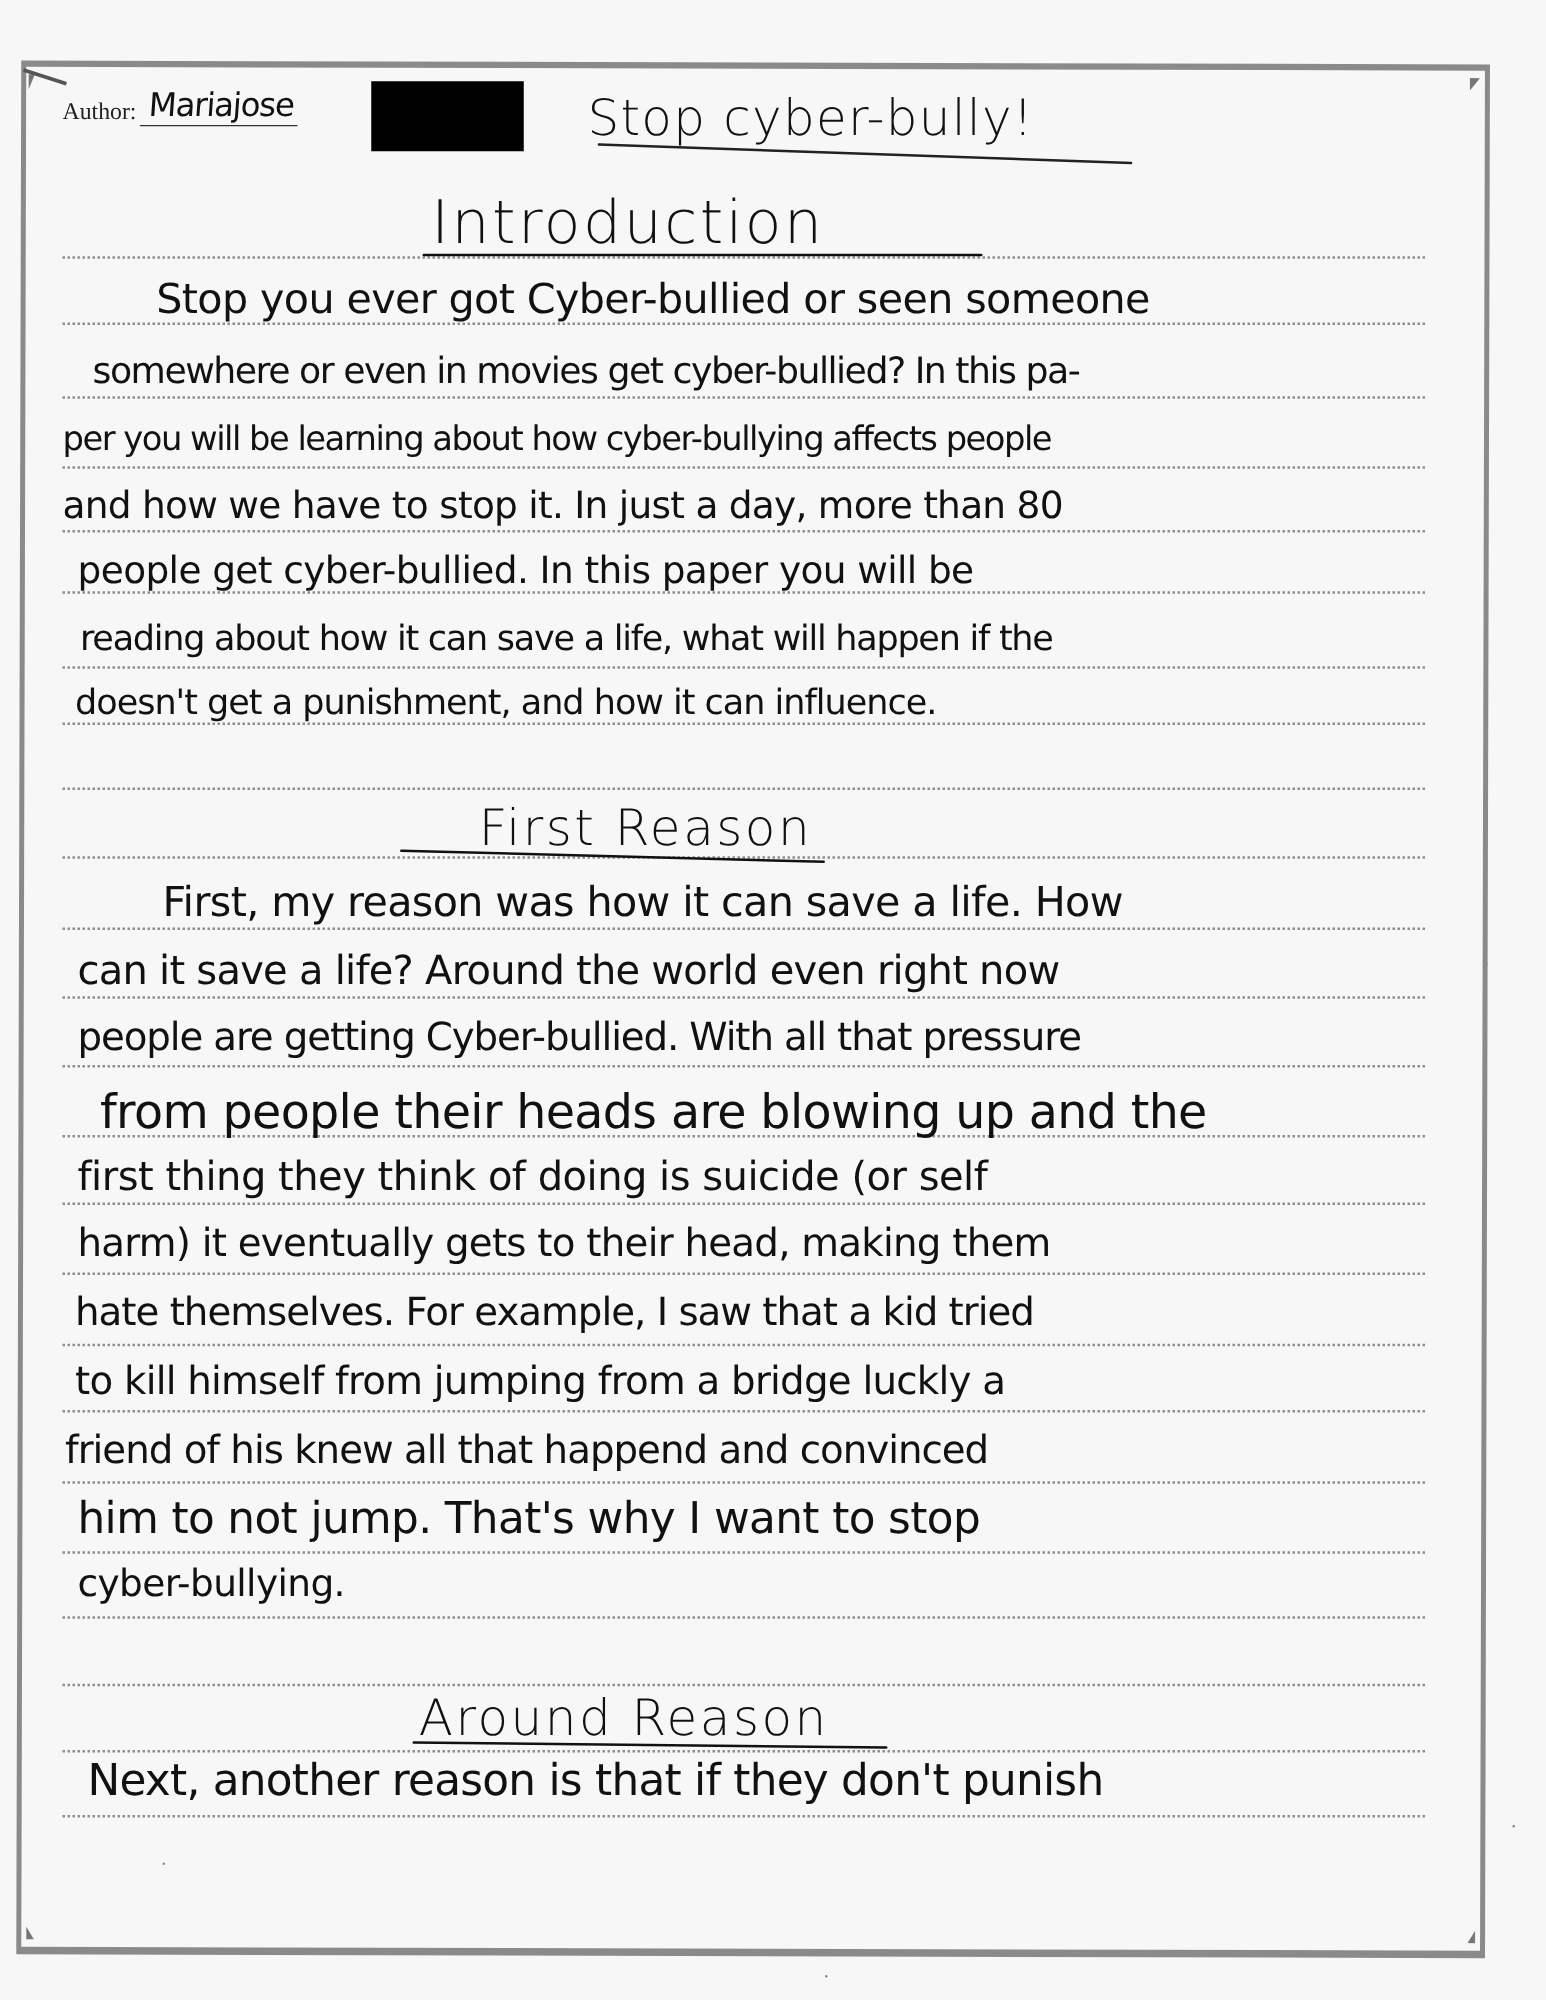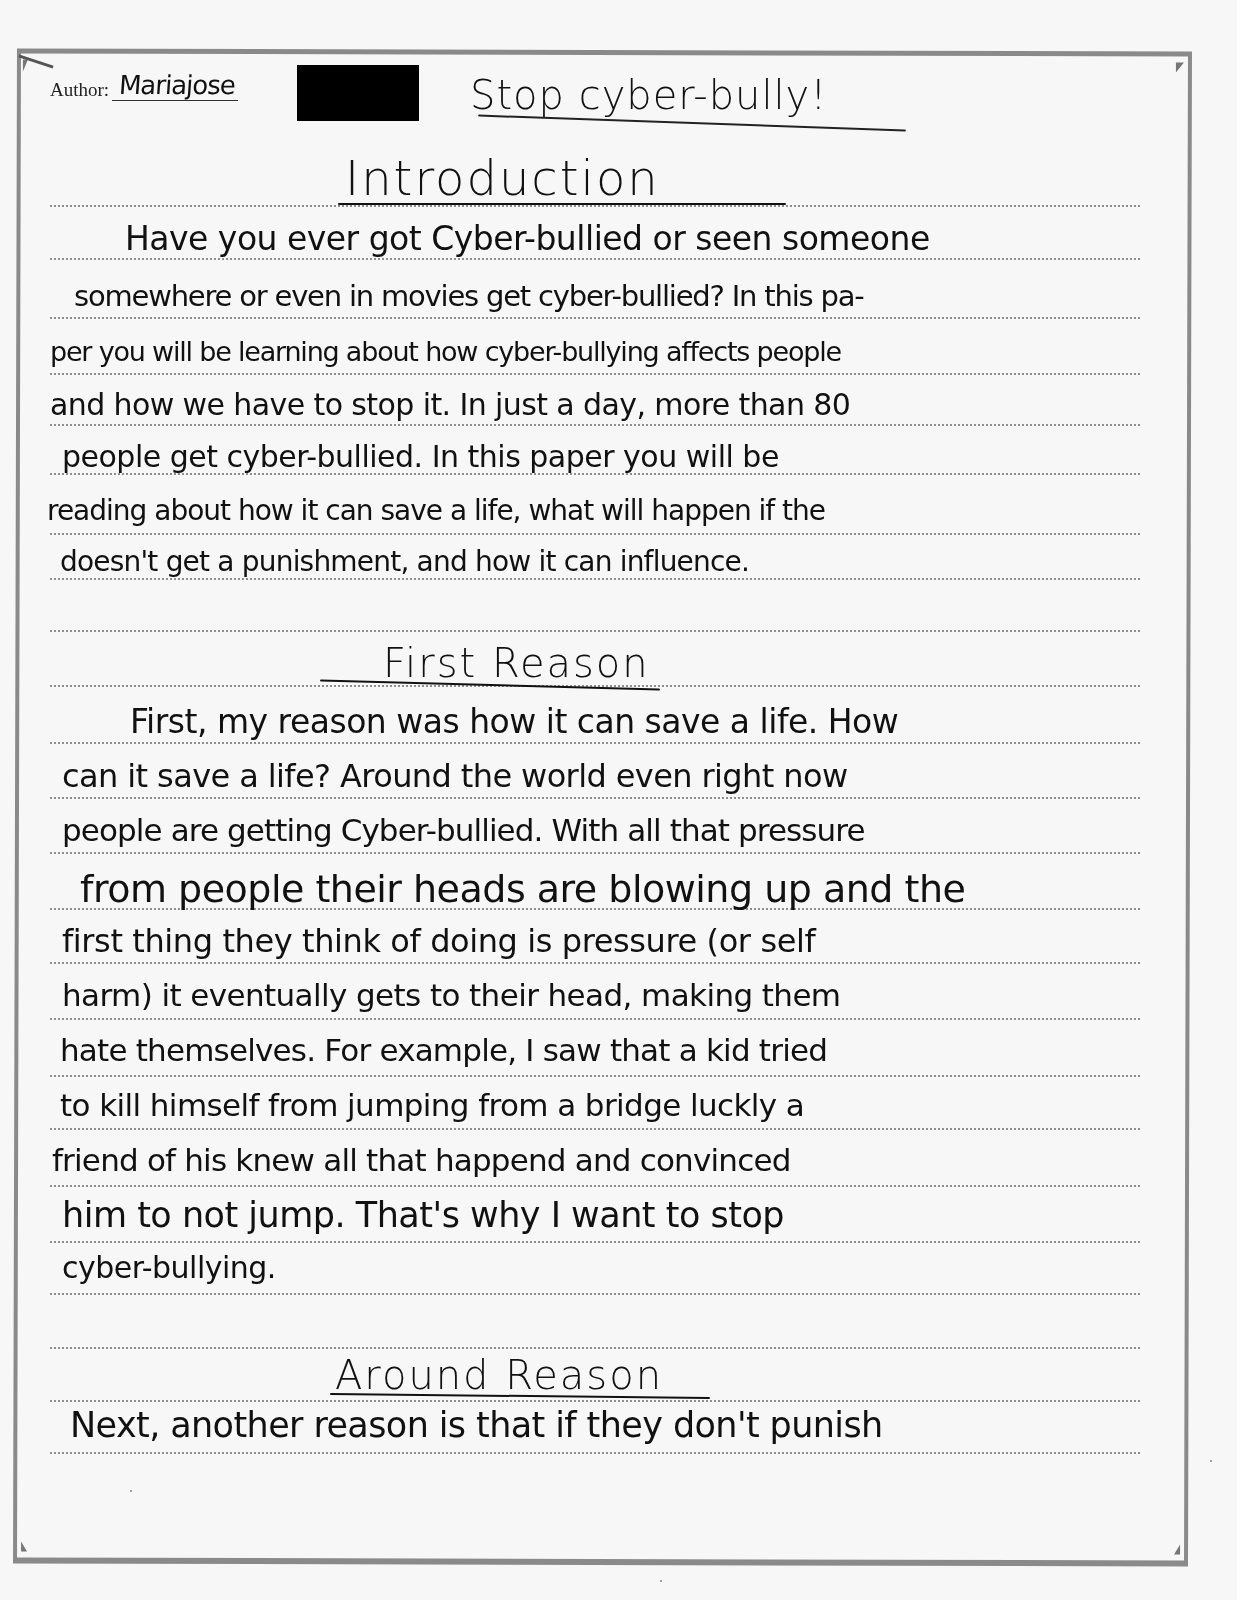--- a/index.html
+++ b/index.html
@@ -138,36 +138,36 @@
 <div class="rule" style="top:1185px"></div>
 <div class="rule" style="top:1241px"></div>
 <div class="rule" style="top:1293px"></div>
 <div class="rule" style="top:1347px"></div>
 <div class="rule" style="top:1400px"></div>
 <div class="rule" style="top:1452px"></div>
 
 <div class="heading" style="left:345px; top:150px; font-size:48px;">Introduction</div>
 <div class="heading-underline" style="left:338px; top:203px; width:448px;"></div>
 
-<div class="hand-line" style="left:125px; top:222px; font-size:33px;">Have you ever got Cyber-bullied or seen someone</div>
+<div class="hand-line" style="left:125px; top:222px; font-size:33px;">Stop you ever got Cyber-bullied or seen someone</div>
 <div class="hand-line" style="left:58px; top:282px; font-size:29px; letter-spacing:-1.2px;margin-left:16px;">somewhere or even in movies get cyber-bullied? In this pa-</div>
 <div class="hand-line" style="left:50px; top:338px; font-size:27px; letter-spacing:-1.2px;">per you will be learning about how cyber-bullying affects people</div>
 <div class="hand-line" style="left:50px; top:390px; font-size:30px; letter-spacing:-0.6px;">and how we have to stop it. In just a day, more than 80</div>
 <div class="hand-line" style="left:62px; top:442px; font-size:30px;">people get cyber-bullied. In this paper you will be</div>
-<div class="hand-line" style="left:47px; top:497px; font-size:28px; letter-spacing:-1px;text-align:right;">reading about how it can save a life, what will happen if the</div>
+<div class="hand-line" style="left:64px; top:497px; font-size:28px; letter-spacing:-1px;text-align:right;">reading about how it can save a life, what will happen if the</div>
 <div class="hand-line" style="left:60px; top:548px; font-size:28px; letter-spacing:-0.8px;">doesn't get a punishment, and how it can influence.</div>
 
 <div class="heading" style="left:355px; top:640px; font-size:40px;margin-left:28px;">First Reason</div>
 <div class="heading-underline" style="left:320px; top:684px; width:340px; transform:rotate(1.5deg);"></div>
 
 <div class="hand-line" style="left:130px; top:705px; font-size:33px;">First, my reason was how it can save a life. How</div>
 <div class="hand-line" style="left:62px; top:760px; font-size:32px; letter-spacing:-0.6px;">can it save a life? Around the world even right now</div>
 <div class="hand-line" style="left:62px; top:815px; font-size:31px; letter-spacing:-0.9px;">people are getting Cyber-bullied. With all that pressure</div>
 <div class="hand-line" style="left:80px; top:870px; font-size:38px;">from people their heads are blowing up and the</div>
-<div class="hand-line" style="left:62px; top:925px; font-size:32px; letter-spacing:-0.4px;">first thing they think of doing is pressure (or self</div>
+<div class="hand-line" style="left:62px; top:925px; font-size:32px; letter-spacing:-0.4px;">first thing they think of doing is suicide (or self</div>
 <div class="hand-line" style="left:62px; top:980px; font-size:31px; letter-spacing:-0.6px;">harm) it eventually gets to their head, making them</div>
 <div class="hand-line" style="left:60px; top:1035px; font-size:31px; letter-spacing:-0.8px;">hate themselves. For example, I saw that a kid tried</div>
 <div class="hand-line" style="left:60px; top:1090px; font-size:31px; letter-spacing:-0.6px;">to kill himself from jumping from a bridge luckly a</div>
 <div class="hand-line" style="left:52px; top:1145px; font-size:31px; letter-spacing:-0.8px;">friend of his knew all that happend and convinced</div>
 <div class="hand-line" style="left:62px; top:1198px; font-size:35px;">him to not jump. That's why I want to stop</div>
 <div class="hand-line" style="left:62px; top:1253px; font-size:30px;">cyber-bullying.</div>
 
 <div class="heading" style="left:335px; top:1352px; font-size:40px;">Around Reason</div>
 <div class="heading-underline" style="left:330px; top:1395px; width:380px; transform:rotate(0.6deg);"></div>
 

